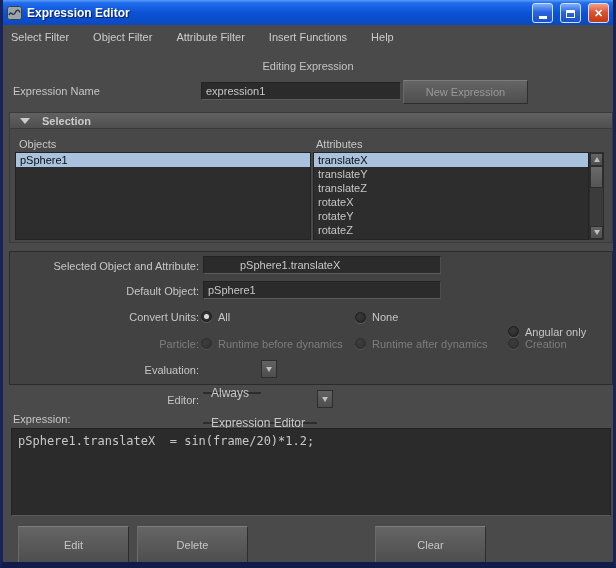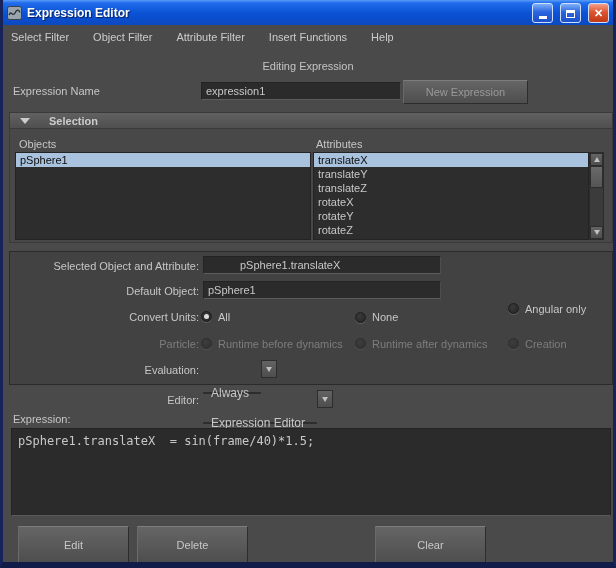--- a/index.html
+++ b/index.html
@@ -49,21 +49,21 @@
     position: absolute; background: linear-gradient(180deg, #656565, #4e4e4e);
     border: 1px solid #2d2d2d; border-top-color: #7d7d7d; border-left-color: #6a6a6a;
     color: #c8c8c8; font-size: 11px; display: flex; align-items: center; justify-content: center;
     cursor: default;
   }
   .dim-text { color: #999; }
 
   
   .frame-header { position: absolute; left: 6px; top: 112px; width: 604px; height: 17px;
     background: linear-gradient(180deg, #616161, #4f4f4f);
-    border: 1px solid #3a3a3a; display: flex; align-items: center; gap: 19px; padding-left: 10px; }
+    border: 1px solid #3a3a3a; display: flex; align-items: center; gap: 12px; padding-left: 10px; }
   .tri-down { width: 0; height: 0; border-left: 5px solid transparent;
     border-right: 5px solid transparent; border-top: 6px solid #cccccc; }
   .frame-title { font-size: 11px; font-weight: bold; color: #cccccc; }
   .frame-body { position: absolute; left: 6px; top: 129px; width: 604px; height: 114px;
     background: #484848; border: 1px solid #3a3a3a; border-top: none; }
 
   .list { position: absolute; background: #2d2d2d; border: 1px solid #242424; overflow: hidden; }
   .list-item { height: 14px; line-height: 14px; font-size: 11px; color: #c8c8c8;
     padding-left: 4px; white-space: nowrap; }
   .list-item.selected { background: #a9c3de; color: #0c0c0c; }
@@ -194,21 +194,21 @@
 
   <span class="rlabel" style="top:311px;">Convert Units:</span>
   <div class="radio-opt" style="left:198px; top:310px;">
     <span class="radio on"></span>
     <span>All</span>
   </div>
   <div class="radio-opt" style="left:352px; top:310px;align-items:flex-end;">
     <span class="radio"></span>
     <span>None</span>
   </div>
-  <div class="radio-opt" style="left:505px; top:302px;">
+  <div class="radio-opt" style="left:505px; top:325px;">
     <span class="radio"></span>
     <span>Angular only</span>
   </div>
 
   <span class="rlabel disabled" style="top:338px;">Particle:</span>
   <div class="radio-opt disabled" style="left:198px; top:337px;">
     <span class="radio"></span>
     <span>Runtime before dynamics</span>
   </div>
   <div class="radio-opt disabled" style="left:352px; top:337px;">
@@ -231,20 +231,20 @@
   <span class="rlabel" style="top:394px;">Editor:</span>
   <div class="dropdown" style="left:200px; top:390px;">
     <span class="dd-text">Expression Editor</span>
     <span class="dd-arrow">
       <span class="tri-dn-s"></span>
     </span>
   </div>
 
   <span class="lbl" style="left:10px; top:413px;">Expression:</span>
   <div class="expr-area">
-    <div class="expr-code">pSphere1.translateX  = sin(frame/40)*1.5;</div>
+    <div class="expr-code">pSphere1.translateX  = sin(frame/20)*1.2;</div>
   </div>
 
   <div class="mbtn footer-btn" style="left:15px;">Edit</div>
   <div class="mbtn footer-btn" style="left:134px;">Delete</div>
   <div class="mbtn footer-btn" style="left:372px;">Clear</div>
 
 </div>
 
 </body></html>

